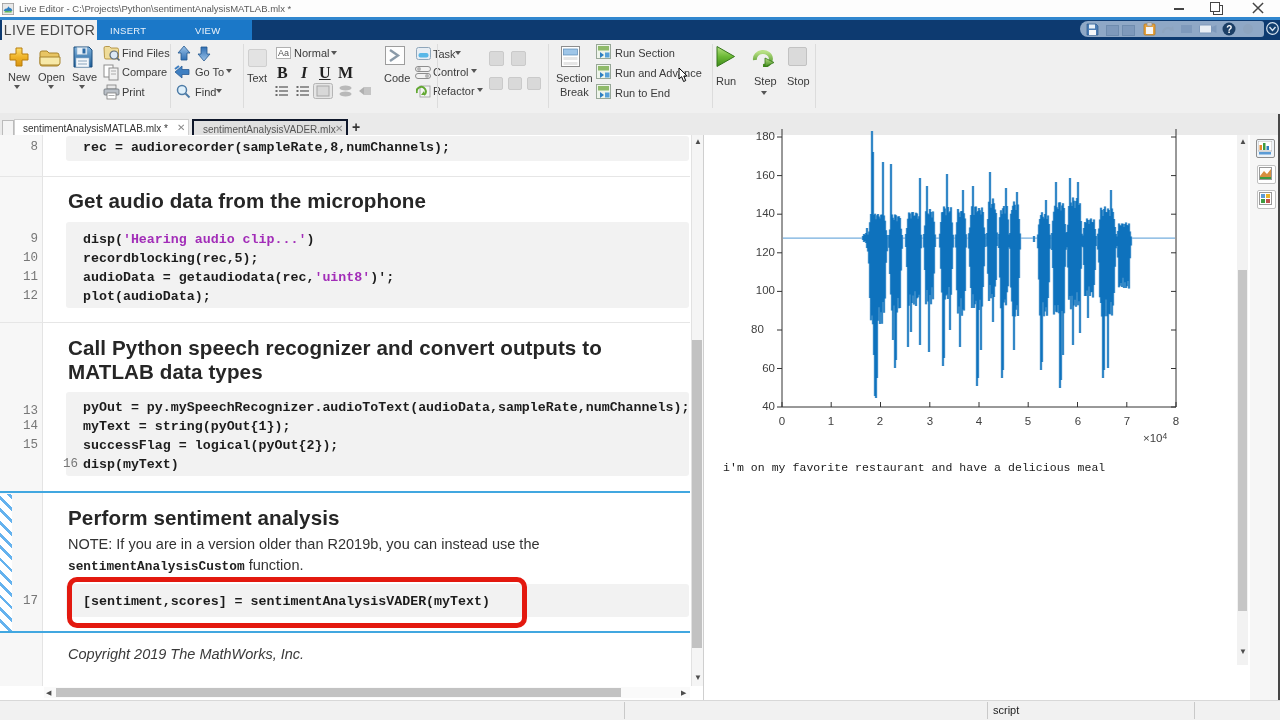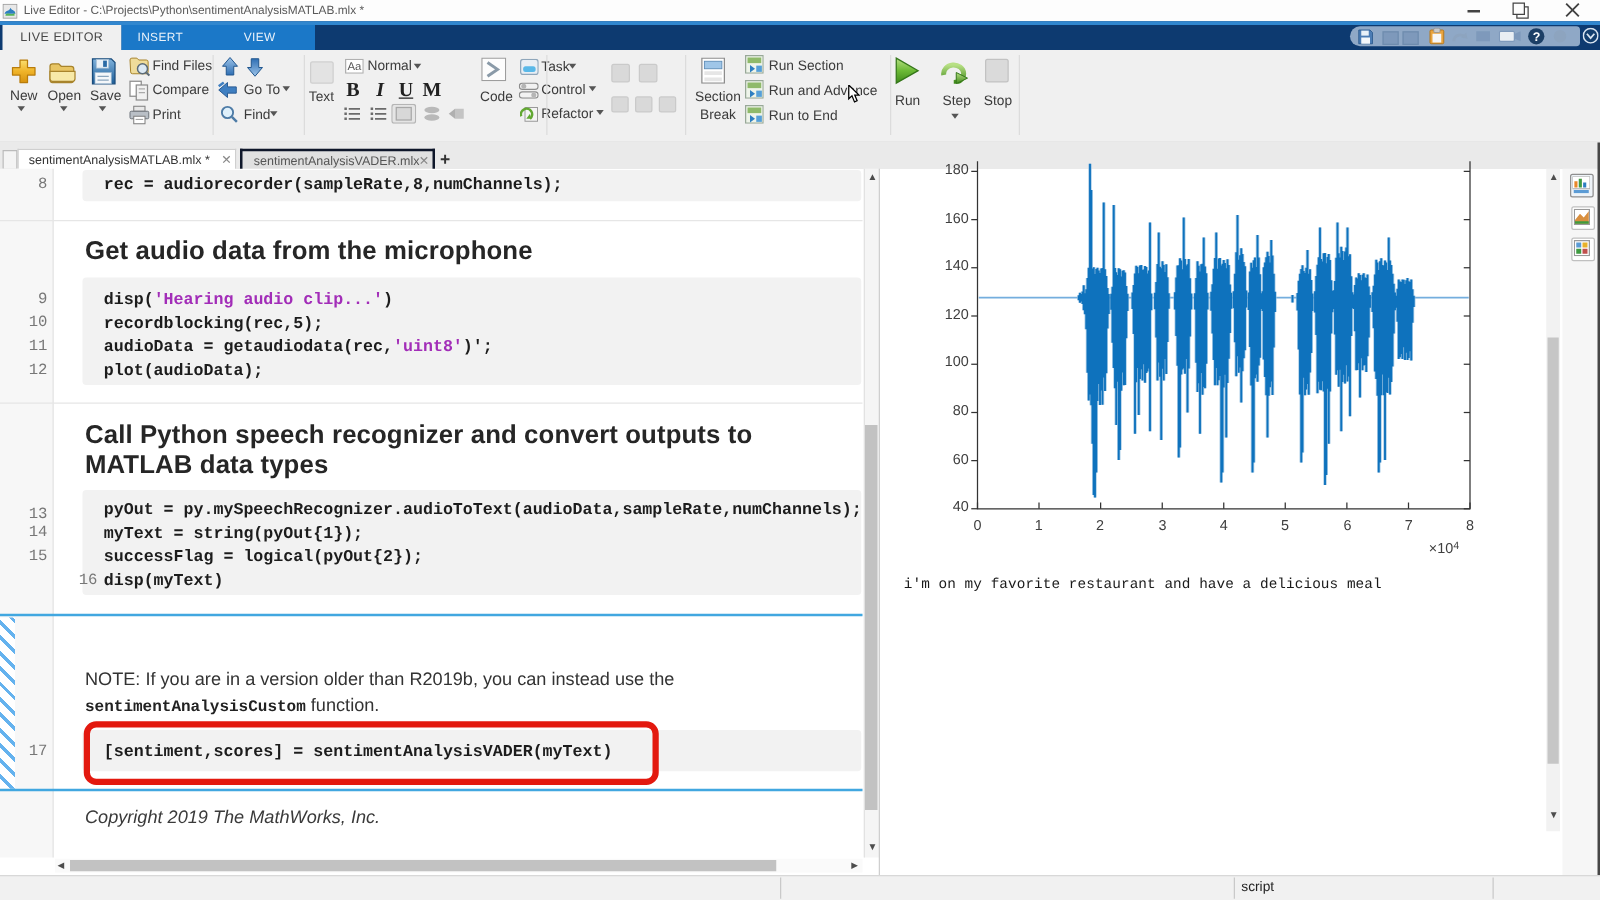--- a/index.html
+++ b/index.html
@@ -5,21 +5,21 @@
   html,body{margin:0;padding:0;}
   #app{position:relative;width:1280px;height:720px;overflow:hidden;background:#fff;
        font-family:"Liberation Sans",sans-serif;}
   .abs{position:absolute;}
   
   #titlebar{left:0;top:0;width:1280px;height:17px;background:#fdfdfd;}
   #titletxt{left:19px;top:3px;font-size:9.5px;color:#5a5a5a;}
   
   #band{left:0;top:17px;width:1280px;height:20px;background:#0d3a70;border-top:3px solid #3187cf;}
   #tab-live{left:2px;top:20px;width:95px;height:20px;background:#f0f0f0;color:#474747;
-            font-size:10px;text-align:center;line-height:21px;letter-spacing:0.4px;}
+            font-size:14px;text-align:center;line-height:21px;letter-spacing:0.4px;}
   #tab-blue{left:97px;top:20px;width:155px;height:20px;background:#1b78c8;}
   .bluetab{position:absolute;top:20px;height:20px;color:#eaf2fa;font-size:9.5px;line-height:21px;letter-spacing:0.3px;}
   
   #toolbar{left:0;top:40px;width:1280px;height:73px;background:#f0f0f0;border-bottom:1px solid #d5d5d5;}
   .gsep{position:absolute;top:44px;height:64px;width:1px;background:#dcdcdc;}
   .glabel{position:absolute;top:101px;font-size:9px;color:#8a8a8a;letter-spacing:0.5px;margin-top:44px;}
   .tbtxt{position:absolute;font-size:11px;color:#3b3b3b;}
   .dd{position:absolute;width:0;height:0;border-left:3.5px solid transparent;border-right:3.5px solid transparent;border-top:4px solid #555;}
   
   #doctabs{left:0;top:113px;width:1280px;height:22px;background:#eaeaea;border-bottom:1px solid #cfcfcf;}
@@ -381,20 +381,21 @@
   <div class="code" style="top:438px;">successFlag = logical(pyOut{2});</div>
   <div class="code" style="top:457px;">disp(myText)</div>
   <div class="lnum" style="left:0;top:404px;">13</div>
   <div class="lnum" style="left:0;top:419px;">14</div>
   <div class="lnum" style="left:0;top:438px;">15</div>
   <div class="lnum" style="left:0;top:457px;margin-left:40px;">16</div>
 
   <div class="bline" style="top:491px"></div>
   <div id="hatch" class="abs"></div>
 
+  <div class="h2" style="top:506px;">Perform sentiment analysis</div>
   <div class="note" style="top:536px;">NOTE: If you are in a version older than R2019b, you can instead use the</div>
   <div class="note" style="top:557px;"><span class="notemono">sentimentAnalysisCustom</span> function.</div>
 
   <div class="codeblock" style="top:584px;height:33px;"></div>
   <div class="code" style="top:594px;">[sentiment,scores] = sentimentAnalysisVADER(myText)</div>
   <div class="lnum" style="left:0;top:594px;">17</div>
   <div id="redbox" class="abs"></div>
 
   <div class="bline" style="top:631px"></div>
   <div id="copyright" class="abs">Copyright 2019 The MathWorks, Inc.</div>
@@ -440,21 +441,21 @@
       <line x1="1176.0" y1="407" x2="1176.0" y2="402" stroke="#333" stroke-width="1"></line>
       <line x1="783" y1="238.1" x2="1175" y2="238.1" stroke="#74aede" stroke-width="1.4"></line>
       <path d="M868 234.5V251.4M869 231.4V263.4M870 222.3V298.1M871 214.1V320.3M872 131.0V315.5M873 152.0V324.2M874 214.7V355.0M875 213.8V396.0M876 219.2V398.0M877 215.2V378.0M878 214.1V320.7M879 216.4V307.2M880 218.4V324.0M881 214.8V312.3M882 214.4V323.8M883 162.0V302.0M884 215.4V312.8M885 220.8V298.6M886 230.3V262.8M887 235.1V251.2M889 234.9V247.8M890 229.4V274.1M891 164.0V294.4M892 214.4V310.6M893 217.8V340.0M894 219.9V305.4M895 214.6V368.0M896 215.3V360.0M897 221.2V312.6M898 216.5V298.0M899 216.2V308.2M900 217.9V308.0M901 228.7V270.5M902 234.9V248.7M906 234.0V247.1M907 227.9V267.1M908 218.8V347.0M909 212.6V305.8M910 213.6V294.4M911 218.6V332.0M912 212.3V303.1M913 212.0V295.4M914 215.7V304.4M915 215.6V291.3M916 212.7V306.1M917 213.5V298.3M918 218.7V297.2M919 216.3V294.7M920 178.0V345.0M921 234.8V248.2M924 234.1V247.4M925 225.6V269.9M926 211.2V304.3M927 186.0V290.0M928 213.4V301.4M929 214.5V352.0M930 209.0V294.9M931 211.9V304.3M932 217.6V287.2M933 211.4V299.2M934 221.7V273.6M935 234.6V247.0M940 233.8V247.5M941 221.9V268.8M942 212.3V292.6M943 212.1V366.0M944 206.6V358.0M945 208.4V299.6M946 215.3V295.5M947 174.0V294.5M948 207.1V299.0M949 212.4V287.1M950 211.3V330.0M951 207.2V294.8M952 222.5V269.1M953 234.7V247.5M956 234.6V247.6M957 222.3V290.2M958 209.0V313.5M959 212.6V306.6M960 217.1V347.0M961 211.3V298.3M962 211.0V315.8M963 190.0V309.5M964 213.2V310.6M965 218.5V290.9M966 234.2V247.5M969 233.3V248.5M970 227.4V266.7M971 215.0V288.0M972 206.3V308.1M973 186.0V294.3M974 214.9V308.1M975 206.7V304.2M976 206.4V300.8M977 212.3V386.0M978 211.0V378.0M979 208.0V310.0M980 210.3V299.8M981 214.6V350.0M982 207.4V306.4M983 212.0V287.0M984 227.6V266.3M985 234.1V246.9M987 233.0V246.5M988 218.9V273.8M989 201.7V301.0M990 172.0V285.0M991 207.8V298.2M992 204.1V293.9M993 198.5V322.0M994 203.2V297.0M995 209.5V286.6M996 212.9V280.1M997 232.4V246.0M999 234.0V248.0M1000 217.2V277.6M1001 210.2V308.3M1002 214.1V378.0M1003 208.2V370.0M1004 205.9V302.5M1005 213.5V299.6M1006 188.0V305.3M1007 205.9V292.3M1008 219.4V286.2M1009 234.5V247.2M1010 232.9V248.7M1011 213.8V287.5M1012 209.9V301.5M1013 205.7V316.2M1014 201.4V350.0M1015 204.8V316.5M1016 210.0V309.7M1017 192.0V305.2M1018 204.4V315.9M1019 219.0V278.0M1020 233.4V249.6M1038 234.4V248.3M1039 224.6V279.5M1040 219.0V315.5M1041 215.1V370.0M1042 212.2V362.0M1043 216.7V302.2M1044 218.4V316.2M1045 214.1V311.5M1046 200.0V307.2M1047 218.9V315.8M1048 215.4V298.0M1049 224.0V282.3M1050 234.8V248.7M1052 232.9V250.0M1053 220.7V268.0M1054 211.8V314.6M1055 205.7V305.3M1056 182.0V311.8M1057 207.2V312.2M1058 209.1V305.0M1059 202.6V313.2M1060 202.3V388.0M1061 210.6V380.0M1062 205.5V310.9M1063 203.2V355.0M1064 207.9V313.2M1065 224.1V266.8M1066 232.5V249.8M1067 232.1V247.2M1068 224.8V267.5M1069 206.1V299.8M1070 178.0V296.1M1071 202.6V309.3M1072 206.0V295.8M1073 197.4V345.0M1074 200.8V305.6M1075 208.0V299.7M1076 201.1V306.7M1077 198.0V292.2M1078 182.0V305.2M1079 204.9V301.2M1080 203.3V333.0M1081 221.0V268.8M1082 233.7V246.5M1083 235.5V247.2M1084 227.9V265.0M1085 221.9V296.1M1086 222.7V295.9M1087 218.6V290.6M1088 219.9V318.0M1089 224.1V286.6M1090 219.8V296.1M1091 218.5V292.3M1092 222.0V291.9M1093 222.3V297.6M1094 219.5V285.0M1095 229.1V270.0M1096 236.0V246.1M1098 233.7V249.5M1099 228.5V262.5M1100 219.5V297.2M1101 207.8V303.1M1102 209.9V316.5M1103 215.9V378.0M1104 208.9V370.0M1105 206.6V316.2M1106 211.9V299.6M1107 212.3V316.2M1108 208.4V368.0M1109 210.0V313.8M1110 216.0V314.3M1111 190.0V302.1M1112 208.4V315.5M1113 211.9V305.6M1114 219.0V293.1M1115 227.0V266.7M1116 234.0V248.2M1117 236.5V246.1M1118 231.0V257.4M1119 223.6V287.2M1120 225.2V285.7M1121 225.5V283.1M1122 223.5V287.1M1123 223.7V277.7M1124 227.1V287.9M1125 224.1V282.2M1126 222.4V287.9M1127 225.0V286.3M1128 225.5V281.0M1129 223.6V288.4M1130 231.4V258.2M1131 236.5V245.6M1034 236V242M863 236.1V240.1M864 234.1V242.1M865 235.1V241.1M866 233.1V243.1M867 228.1V248.1" stroke="#8fbcdf" stroke-width="2.8" fill="none" opacity="0.75"></path>
       <path d="M868 234.5V251.4M869 231.4V263.4M870 222.3V298.1M871 214.1V320.3M872 131.0V315.5M873 152.0V324.2M874 214.7V355.0M875 213.8V396.0M876 219.2V398.0M877 215.2V378.0M878 214.1V320.7M879 216.4V307.2M880 218.4V324.0M881 214.8V312.3M882 214.4V323.8M883 162.0V302.0M884 215.4V312.8M885 220.8V298.6M886 230.3V262.8M887 235.1V251.2M889 234.9V247.8M890 229.4V274.1M891 164.0V294.4M892 214.4V310.6M893 217.8V340.0M894 219.9V305.4M895 214.6V368.0M896 215.3V360.0M897 221.2V312.6M898 216.5V298.0M899 216.2V308.2M900 217.9V308.0M901 228.7V270.5M902 234.9V248.7M906 234.0V247.1M907 227.9V267.1M908 218.8V347.0M909 212.6V305.8M910 213.6V294.4M911 218.6V332.0M912 212.3V303.1M913 212.0V295.4M914 215.7V304.4M915 215.6V291.3M916 212.7V306.1M917 213.5V298.3M918 218.7V297.2M919 216.3V294.7M920 178.0V345.0M921 234.8V248.2M924 234.1V247.4M925 225.6V269.9M926 211.2V304.3M927 186.0V290.0M928 213.4V301.4M929 214.5V352.0M930 209.0V294.9M931 211.9V304.3M932 217.6V287.2M933 211.4V299.2M934 221.7V273.6M935 234.6V247.0M940 233.8V247.5M941 221.9V268.8M942 212.3V292.6M943 212.1V366.0M944 206.6V358.0M945 208.4V299.6M946 215.3V295.5M947 174.0V294.5M948 207.1V299.0M949 212.4V287.1M950 211.3V330.0M951 207.2V294.8M952 222.5V269.1M953 234.7V247.5M956 234.6V247.6M957 222.3V290.2M958 209.0V313.5M959 212.6V306.6M960 217.1V347.0M961 211.3V298.3M962 211.0V315.8M963 190.0V309.5M964 213.2V310.6M965 218.5V290.9M966 234.2V247.5M969 233.3V248.5M970 227.4V266.7M971 215.0V288.0M972 206.3V308.1M973 186.0V294.3M974 214.9V308.1M975 206.7V304.2M976 206.4V300.8M977 212.3V386.0M978 211.0V378.0M979 208.0V310.0M980 210.3V299.8M981 214.6V350.0M982 207.4V306.4M983 212.0V287.0M984 227.6V266.3M985 234.1V246.9M987 233.0V246.5M988 218.9V273.8M989 201.7V301.0M990 172.0V285.0M991 207.8V298.2M992 204.1V293.9M993 198.5V322.0M994 203.2V297.0M995 209.5V286.6M996 212.9V280.1M997 232.4V246.0M999 234.0V248.0M1000 217.2V277.6M1001 210.2V308.3M1002 214.1V378.0M1003 208.2V370.0M1004 205.9V302.5M1005 213.5V299.6M1006 188.0V305.3M1007 205.9V292.3M1008 219.4V286.2M1009 234.5V247.2M1010 232.9V248.7M1011 213.8V287.5M1012 209.9V301.5M1013 205.7V316.2M1014 201.4V350.0M1015 204.8V316.5M1016 210.0V309.7M1017 192.0V305.2M1018 204.4V315.9M1019 219.0V278.0M1020 233.4V249.6M1038 234.4V248.3M1039 224.6V279.5M1040 219.0V315.5M1041 215.1V370.0M1042 212.2V362.0M1043 216.7V302.2M1044 218.4V316.2M1045 214.1V311.5M1046 200.0V307.2M1047 218.9V315.8M1048 215.4V298.0M1049 224.0V282.3M1050 234.8V248.7M1052 232.9V250.0M1053 220.7V268.0M1054 211.8V314.6M1055 205.7V305.3M1056 182.0V311.8M1057 207.2V312.2M1058 209.1V305.0M1059 202.6V313.2M1060 202.3V388.0M1061 210.6V380.0M1062 205.5V310.9M1063 203.2V355.0M1064 207.9V313.2M1065 224.1V266.8M1066 232.5V249.8M1067 232.1V247.2M1068 224.8V267.5M1069 206.1V299.8M1070 178.0V296.1M1071 202.6V309.3M1072 206.0V295.8M1073 197.4V345.0M1074 200.8V305.6M1075 208.0V299.7M1076 201.1V306.7M1077 198.0V292.2M1078 182.0V305.2M1079 204.9V301.2M1080 203.3V333.0M1081 221.0V268.8M1082 233.7V246.5M1083 235.5V247.2M1084 227.9V265.0M1085 221.9V296.1M1086 222.7V295.9M1087 218.6V290.6M1088 219.9V318.0M1089 224.1V286.6M1090 219.8V296.1M1091 218.5V292.3M1092 222.0V291.9M1093 222.3V297.6M1094 219.5V285.0M1095 229.1V270.0M1096 236.0V246.1M1098 233.7V249.5M1099 228.5V262.5M1100 219.5V297.2M1101 207.8V303.1M1102 209.9V316.5M1103 215.9V378.0M1104 208.9V370.0M1105 206.6V316.2M1106 211.9V299.6M1107 212.3V316.2M1108 208.4V368.0M1109 210.0V313.8M1110 216.0V314.3M1111 190.0V302.1M1112 208.4V315.5M1113 211.9V305.6M1114 219.0V293.1M1115 227.0V266.7M1116 234.0V248.2M1117 236.5V246.1M1118 231.0V257.4M1119 223.6V287.2M1120 225.2V285.7M1121 225.5V283.1M1122 223.5V287.1M1123 223.7V277.7M1124 227.1V287.9M1125 224.1V282.2M1126 222.4V287.9M1127 225.0V286.3M1128 225.5V281.0M1129 223.6V288.4M1130 231.4V258.2M1131 236.5V245.6M1034 236V242M863 236.1V240.1M864 234.1V242.1M865 235.1V241.1M866 233.1V243.1M867 228.1V248.1" stroke="#0e72bd" stroke-width="1.5" fill="none"></path>
     </svg>
   <div class="ticklabel" style="left:751px;top:130px;width:24px;text-align:right;">180</div>
   <div class="ticklabel" style="left:751px;top:169px;width:24px;text-align:right;">160</div>
   <div class="ticklabel" style="left:751px;top:207px;width:24px;text-align:right;">140</div>
   <div class="ticklabel" style="left:751px;top:246px;width:24px;text-align:right;">120</div>
   <div class="ticklabel" style="left:751px;top:284px;width:24px;text-align:right;">100</div>
-  <div class="ticklabel" style="left:751px;top:323px;width:24px;text-align:right;">80</div>
+  <div class="ticklabel" style="left:751px;top:323px;width:24px;">80</div>
   <div class="ticklabel" style="left:751px;top:362px;width:24px;text-align:right;">60</div>
   <div class="ticklabel" style="left:751px;top:400px;width:24px;text-align:right;">40</div>
   <div class="ticklabel" style="left:772px;top:415px;width:20px;text-align:center;">0</div>
   <div class="ticklabel" style="left:821px;top:415px;width:20px;text-align:center;">1</div>
   <div class="ticklabel" style="left:870px;top:415px;width:20px;text-align:center;">2</div>
   <div class="ticklabel" style="left:920px;top:415px;width:20px;text-align:center;">3</div>
   <div class="ticklabel" style="left:969px;top:415px;width:20px;text-align:center;">4</div>
   <div class="ticklabel" style="left:1018px;top:415px;width:20px;text-align:center;">5</div>
   <div class="ticklabel" style="left:1068px;top:415px;width:20px;text-align:center;">6</div>
   <div class="ticklabel" style="left:1117px;top:415px;width:20px;text-align:center;">7</div>

